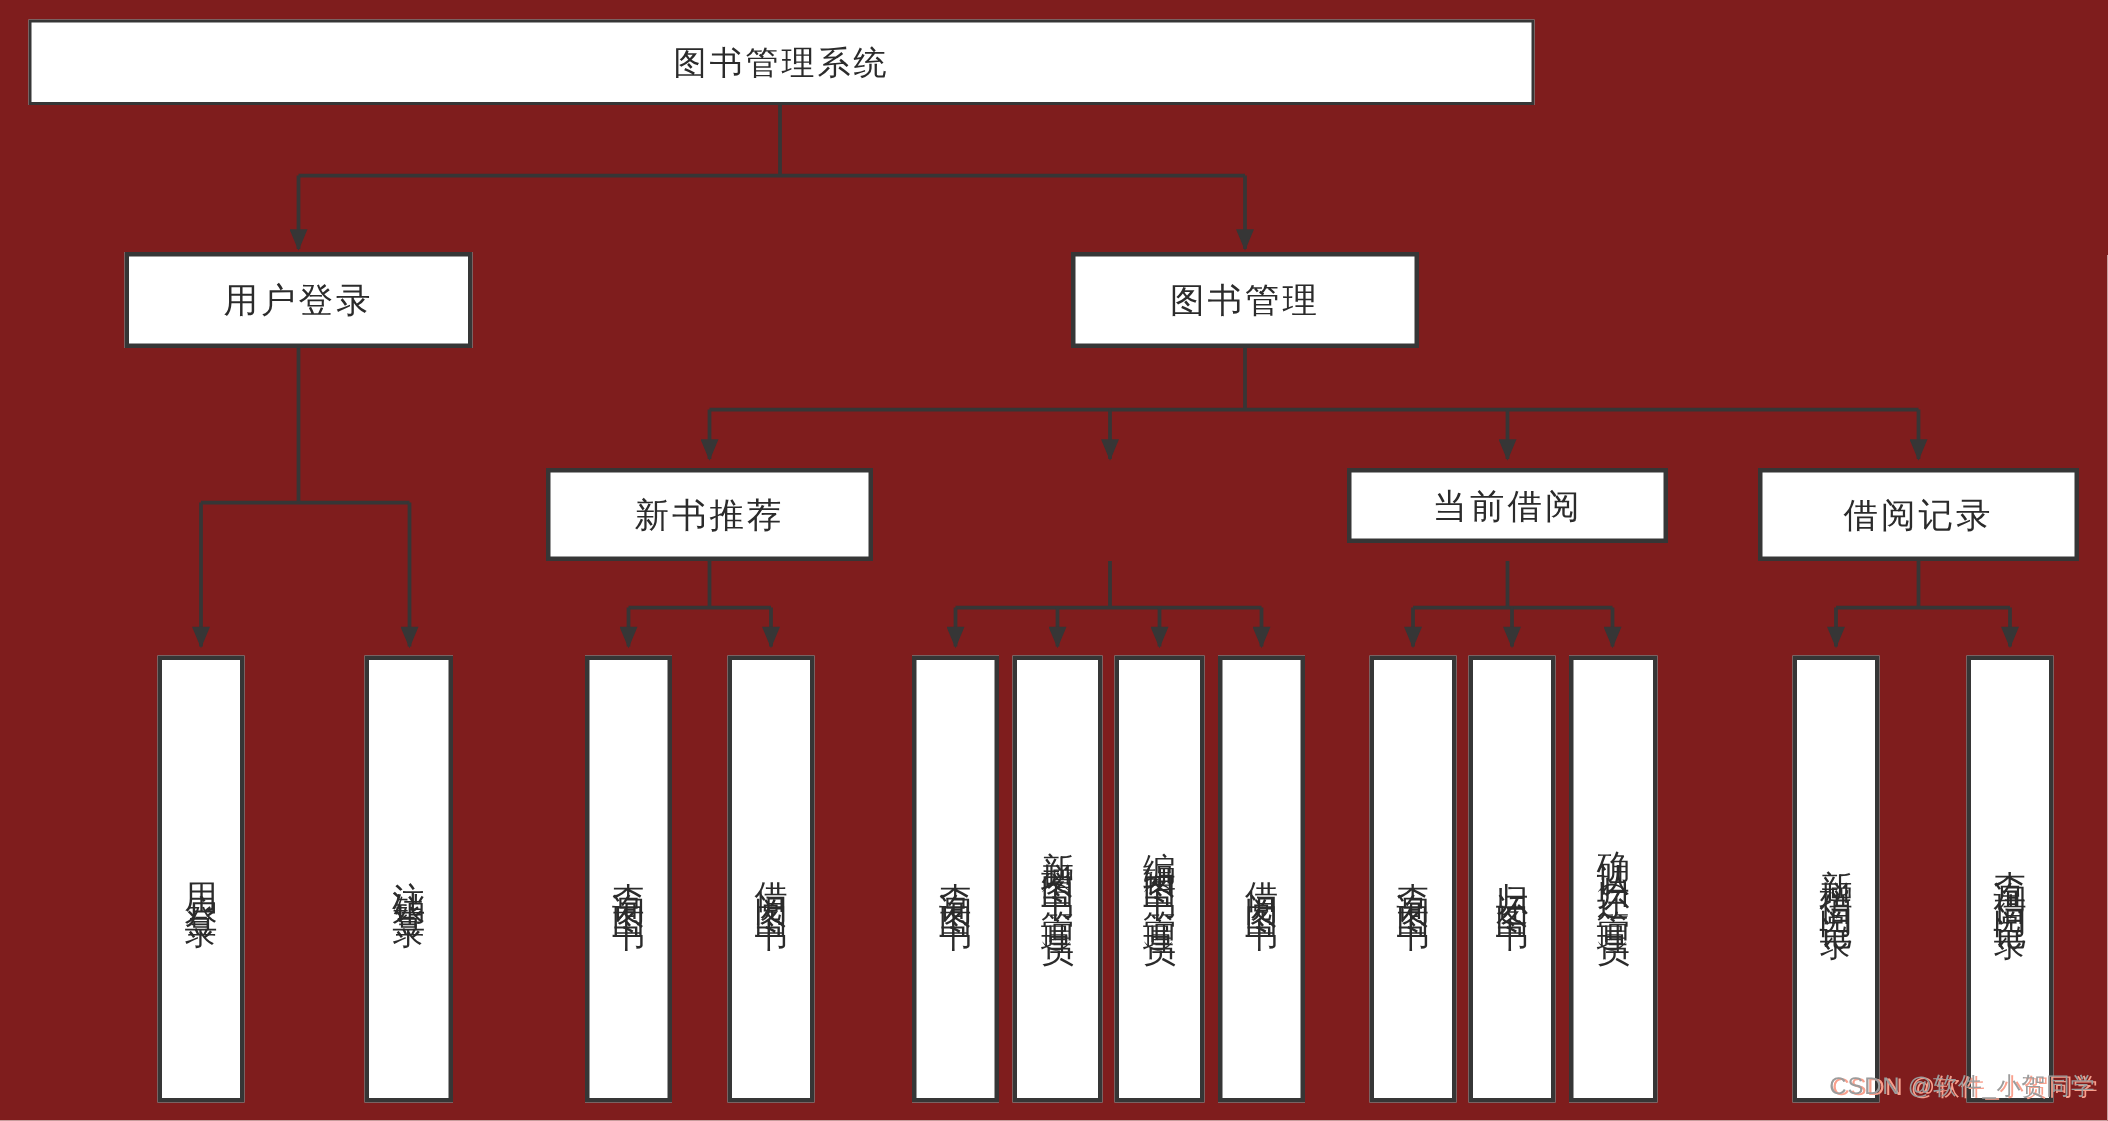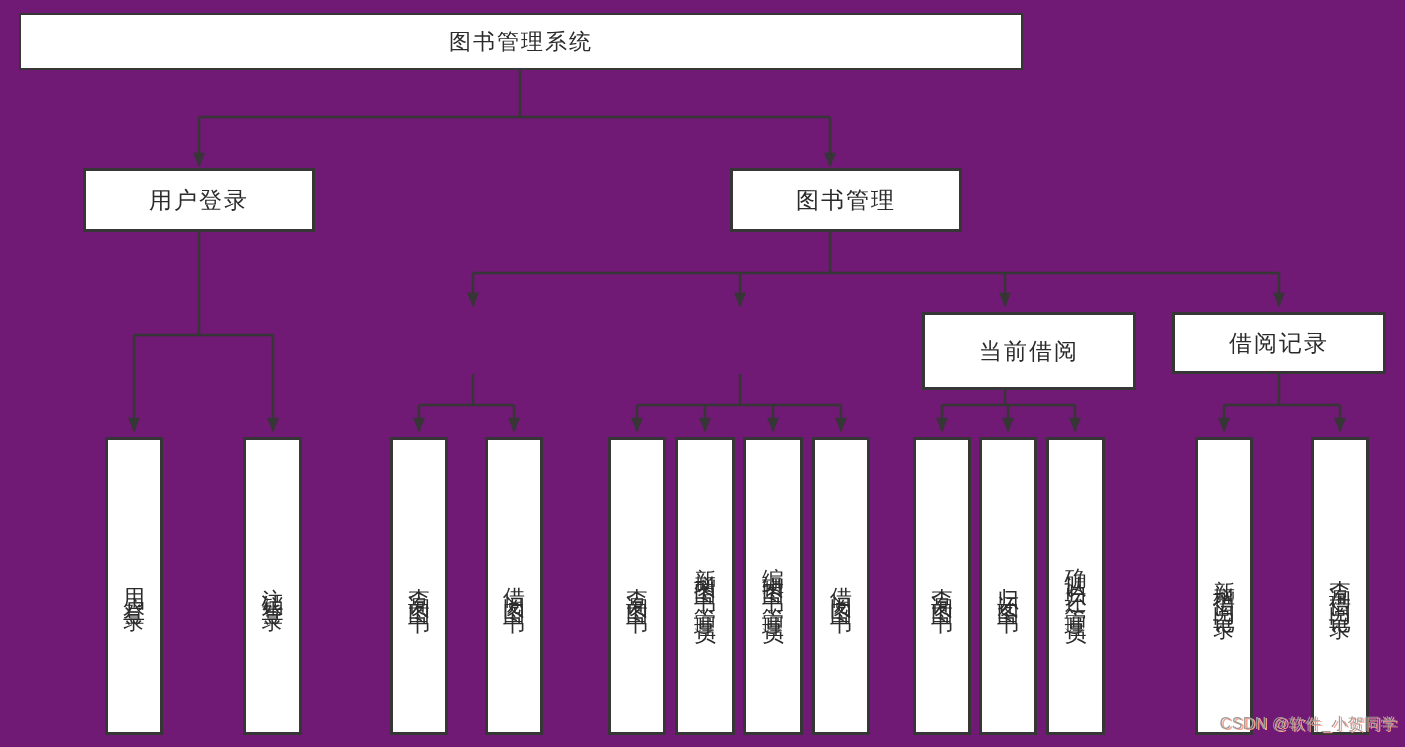--- a/index.html
+++ b/index.html
@@ -6,21 +6,21 @@
     --line:#363636;
     --text:#2b2b2b;
     --box-bg:#ffffff;
     --watermark-text:#9c9c9c;
     --watermark-shadow:#f9a08d;
   }
   html,body{margin:0;padding:0;background:#ffffff;}
   .stage{
     position:relative;
     width:1405px;height:747px;
-    background:#701a75;
+    background:#7f1d1d;
     font-family:"Liberation Sans","DejaVu Sans",sans-serif;
     color:var(--text);
     overflow:hidden;
   }
   .wires{position:absolute;left:0;top:0;width:1405px;height:747px;}
   .cline{stroke:var(--line);stroke-width:2.5;fill:none;}
   .arrow{stroke:var(--line);stroke-width:2.5;fill:none;}
   .arrowhead-shape{fill:var(--line);stroke:none;}
   .node{
     position:absolute;box-sizing:border-box;
@@ -95,23 +95,24 @@
     <line class="arrow" x1="942" y1="405" x2="942" y2="431" marker-end="url(#arrowhead)"></line>
     <line class="arrow" x1="1008" y1="405" x2="1008" y2="431" marker-end="url(#arrowhead)"></line>
     <line class="arrow" x1="1075" y1="405" x2="1075" y2="431" marker-end="url(#arrowhead)"></line>
     <line class="arrow" x1="1224" y1="405" x2="1224" y2="431" marker-end="url(#arrowhead)"></line>
     <line class="arrow" x1="1340" y1="405" x2="1340" y2="431" marker-end="url(#arrowhead)"></line>
   </svg>
 
   <div class="node root" style="left:19px;top:13px;width:1004px;height:57px;">图书管理系统</div>
 
   <div class="node" style="left:83px;top:168px;width:232px;height:64px;">用户登录</div>
-  <div class="node" style="left:714px;top:168px;width:232px;height:64px;margin-left:16px;">图书管理</div>
+  <div class="node" style="left:714px;top:168px;width:232px;height:64px;">图书管理</div>
 
-  <div class="node" style="left:898px;top:312px;width:214px;height:78px;margin-left:24px;">当前借阅</div>
+  <div class="node" style="left:364px;top:312px;width:218px;height:62px;">新书推荐</div>
+  <div class="node" style="left:898px;top:312px;width:214px;height:50px;">当前借阅</div>
   <div class="node" style="left:1172px;top:312px;width:214px;height:62px;">借阅记录</div>
 
   <div class="vnode" style="left:105px;top:437px;width:58px;height:298px;">
     <span>用户登录</span>
   </div>
   <div class="vnode" style="left:243px;top:437px;width:59px;height:298px;">
     <span>注销登录</span>
   </div>
 
   <div class="vnode" style="left:390px;top:437px;width:58px;height:298px;">

